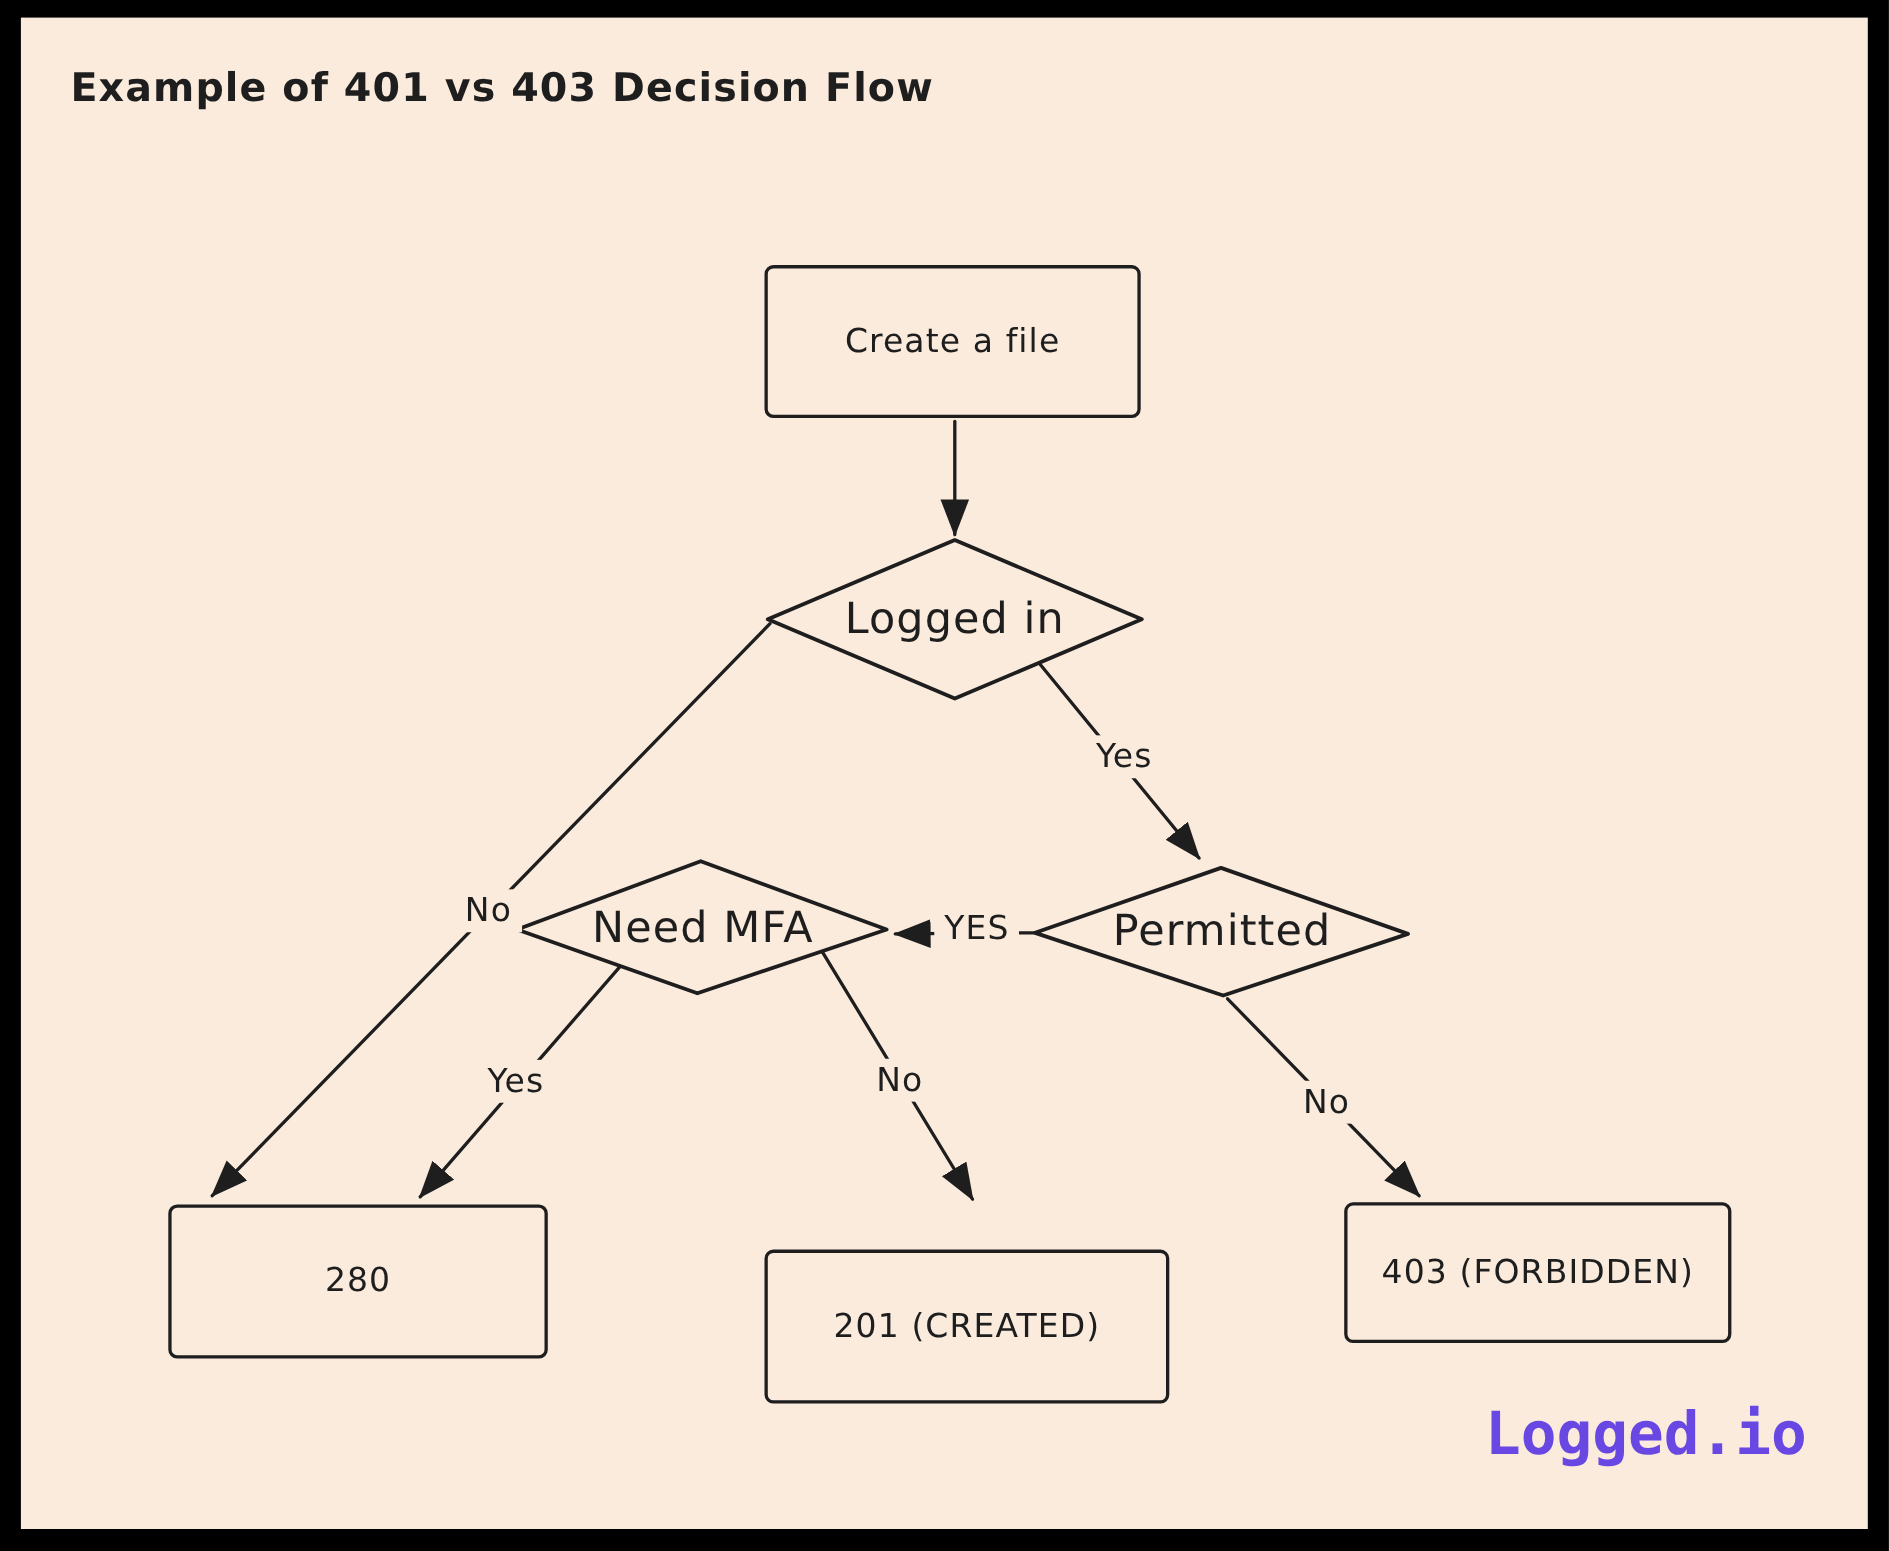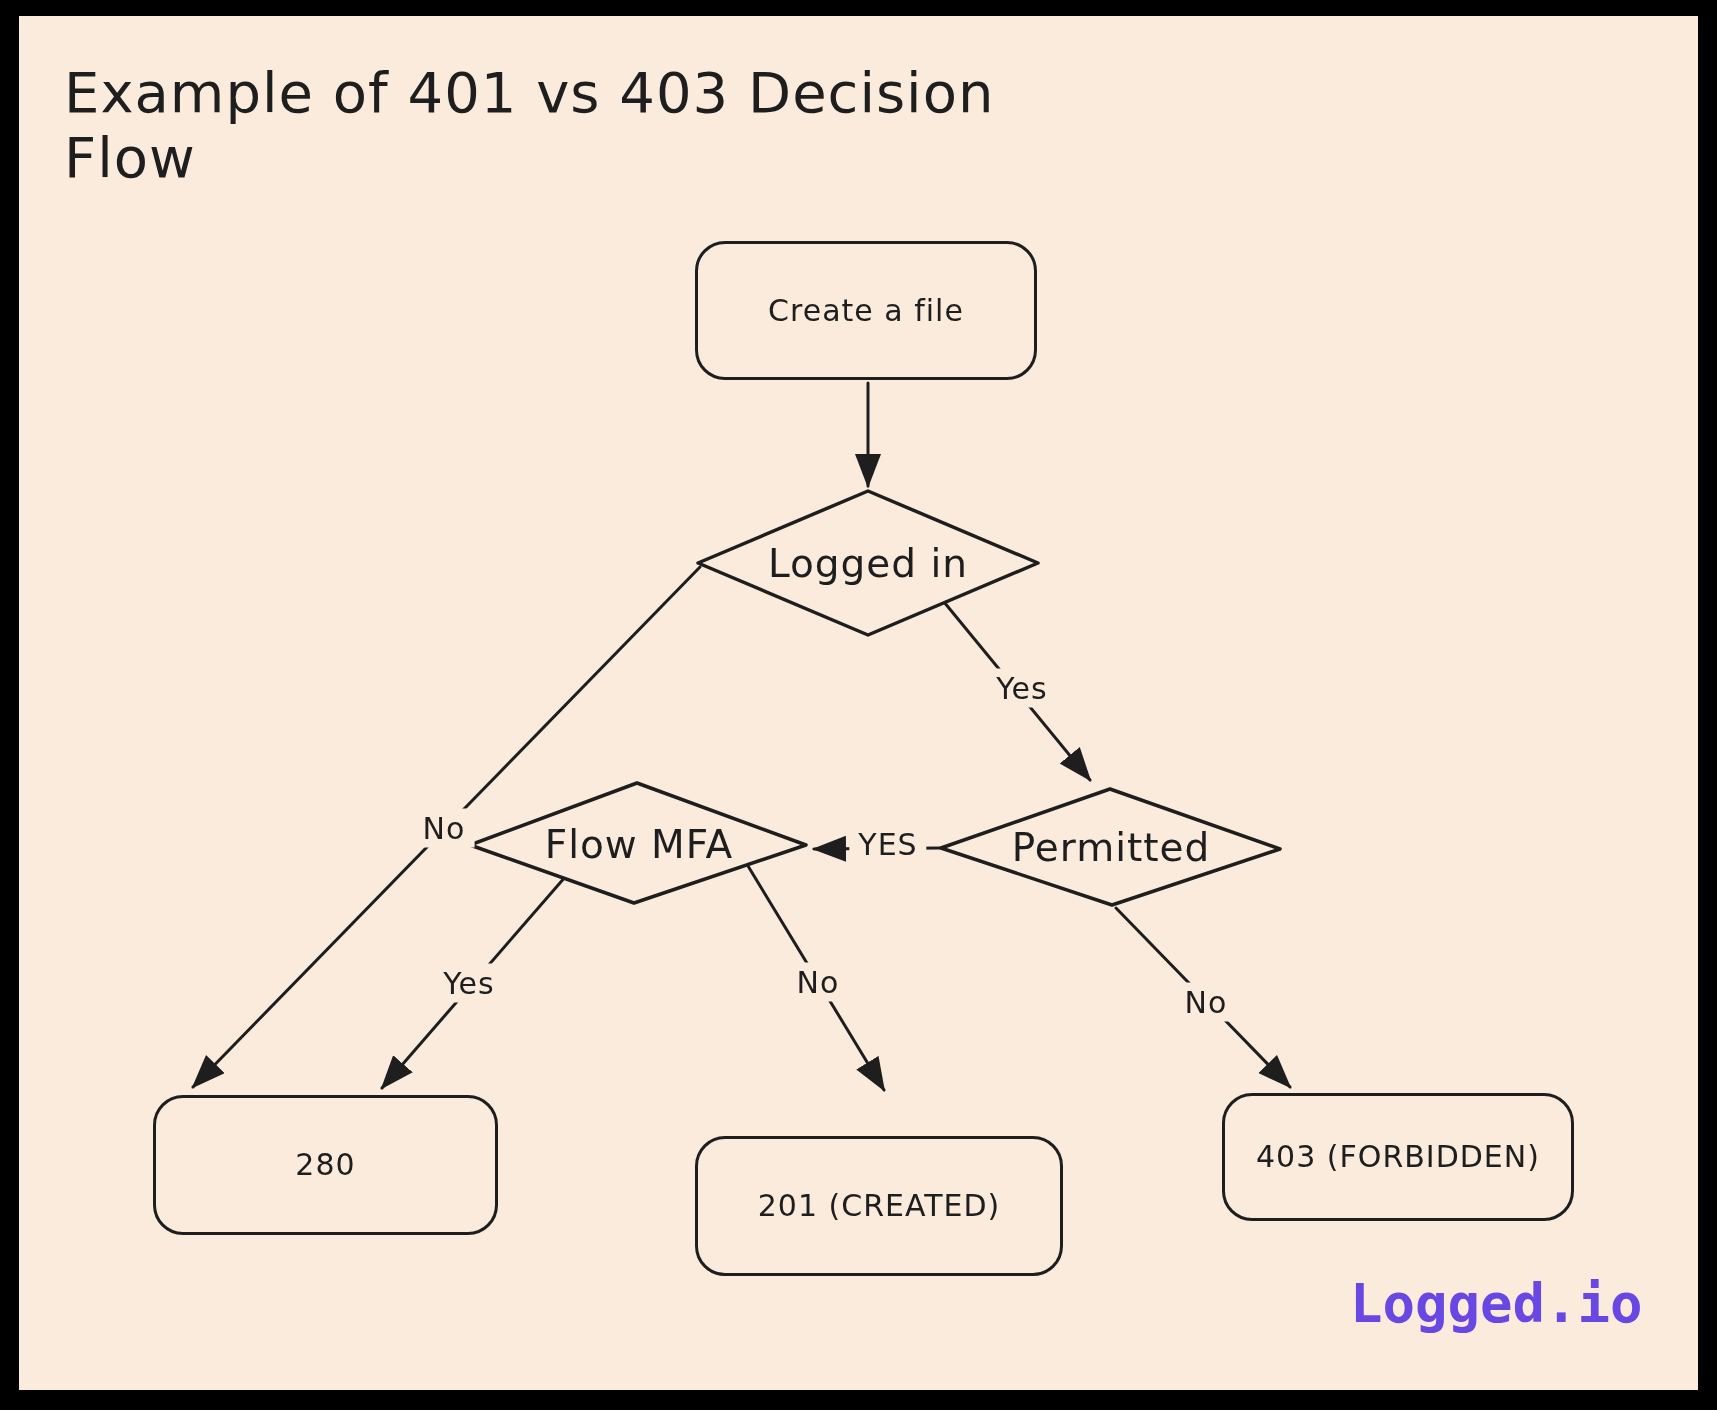--- a/index.html
+++ b/index.html
@@ -16,25 +16,25 @@
     position:relative;overflow:hidden;
   }
   .frame{position:absolute;left:0;top:0;width:1717px;height:1410px;background:var(--frame);}
   .canvas{position:absolute;left:19px;top:16px;width:1679px;height:1374px;background:var(--background);}
   svg.layer{position:absolute;left:0;top:0;width:1717px;height:1410px;}
   .shape{fill:var(--background);stroke:var(--stroke);stroke-width:3.5;stroke-linejoin:round;}
   .edge{fill:none;stroke:var(--stroke);stroke-width:3;stroke-linecap:round;}
   .arrowhead{fill:var(--stroke);}
   .title{
     position:absolute;left:64px;top:60px;width:1000px;
-    font-size:56px;font-weight:normal;color:var(--stroke);
+    font-size:36px;font-weight:bold;color:var(--stroke);
     letter-spacing:1px;
   }
   .node-box{
-    position:absolute;border:3px solid var(--stroke);border-radius:30px;
+    position:absolute;border:3px solid var(--stroke);border-radius:8px;
     display:flex;align-items:center;justify-content:center;text-align:center;
     color:var(--stroke);font-size:30px;letter-spacing:1px;line-height:1.45;
   }
   .box-create{left:695px;top:241px;width:342px;height:139px;}
   .box-401{left:153px;top:1095px;width:345px;height:140px;}
   .box-201{left:695px;top:1136px;width:368px;height:140px;}
   .box-403{left:1222px;top:1093px;width:352px;height:128px;}
   .diamond-label{
     position:absolute;color:var(--stroke);font-size:39px;letter-spacing:1px;
     transform:translate(-50%,-50%);white-space:nowrap;
@@ -100,21 +100,21 @@
 
   <div class="node-box box-201">
     <span>201 (CREATED)</span>
   </div>
 
   <div class="node-box box-403">
     <span>403 (FORBIDDEN)</span>
   </div>
 
   <div class="diamond-label lbl-logged-in">Logged in</div>
-  <div class="diamond-label lbl-need-mfa">Flow MFA</div>
+  <div class="diamond-label lbl-need-mfa">Need MFA</div>
   <div class="diamond-label lbl-permitted">Permitted</div>
 
   <div class="edge-label el-no1">No</div>
   <div class="edge-label el-yes1">Yes</div>
   <div class="edge-label el-yes2">YES</div>
   <div class="edge-label el-yes3">Yes</div>
   <div class="edge-label el-no2">No</div>
   <div class="edge-label el-no3">No</div>
 
   <div class="logo">Logged.io</div>

